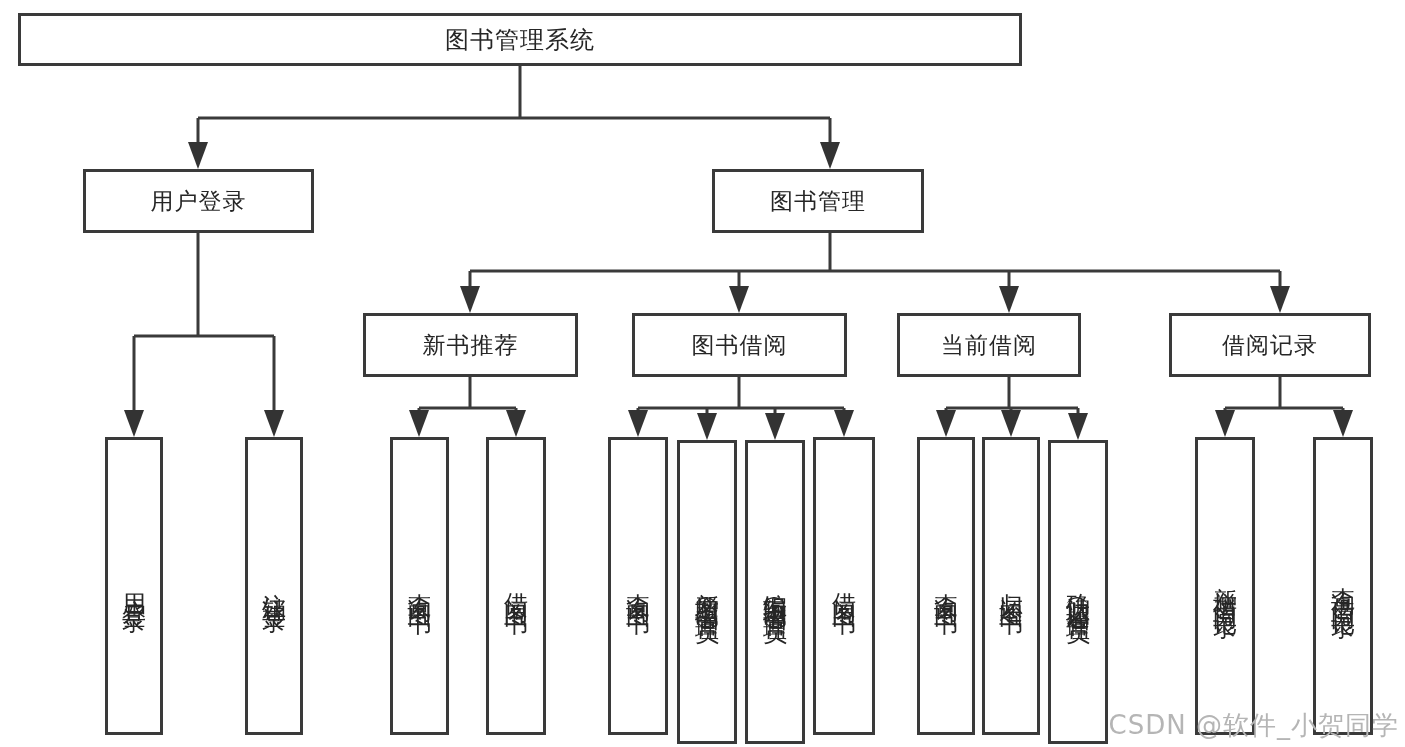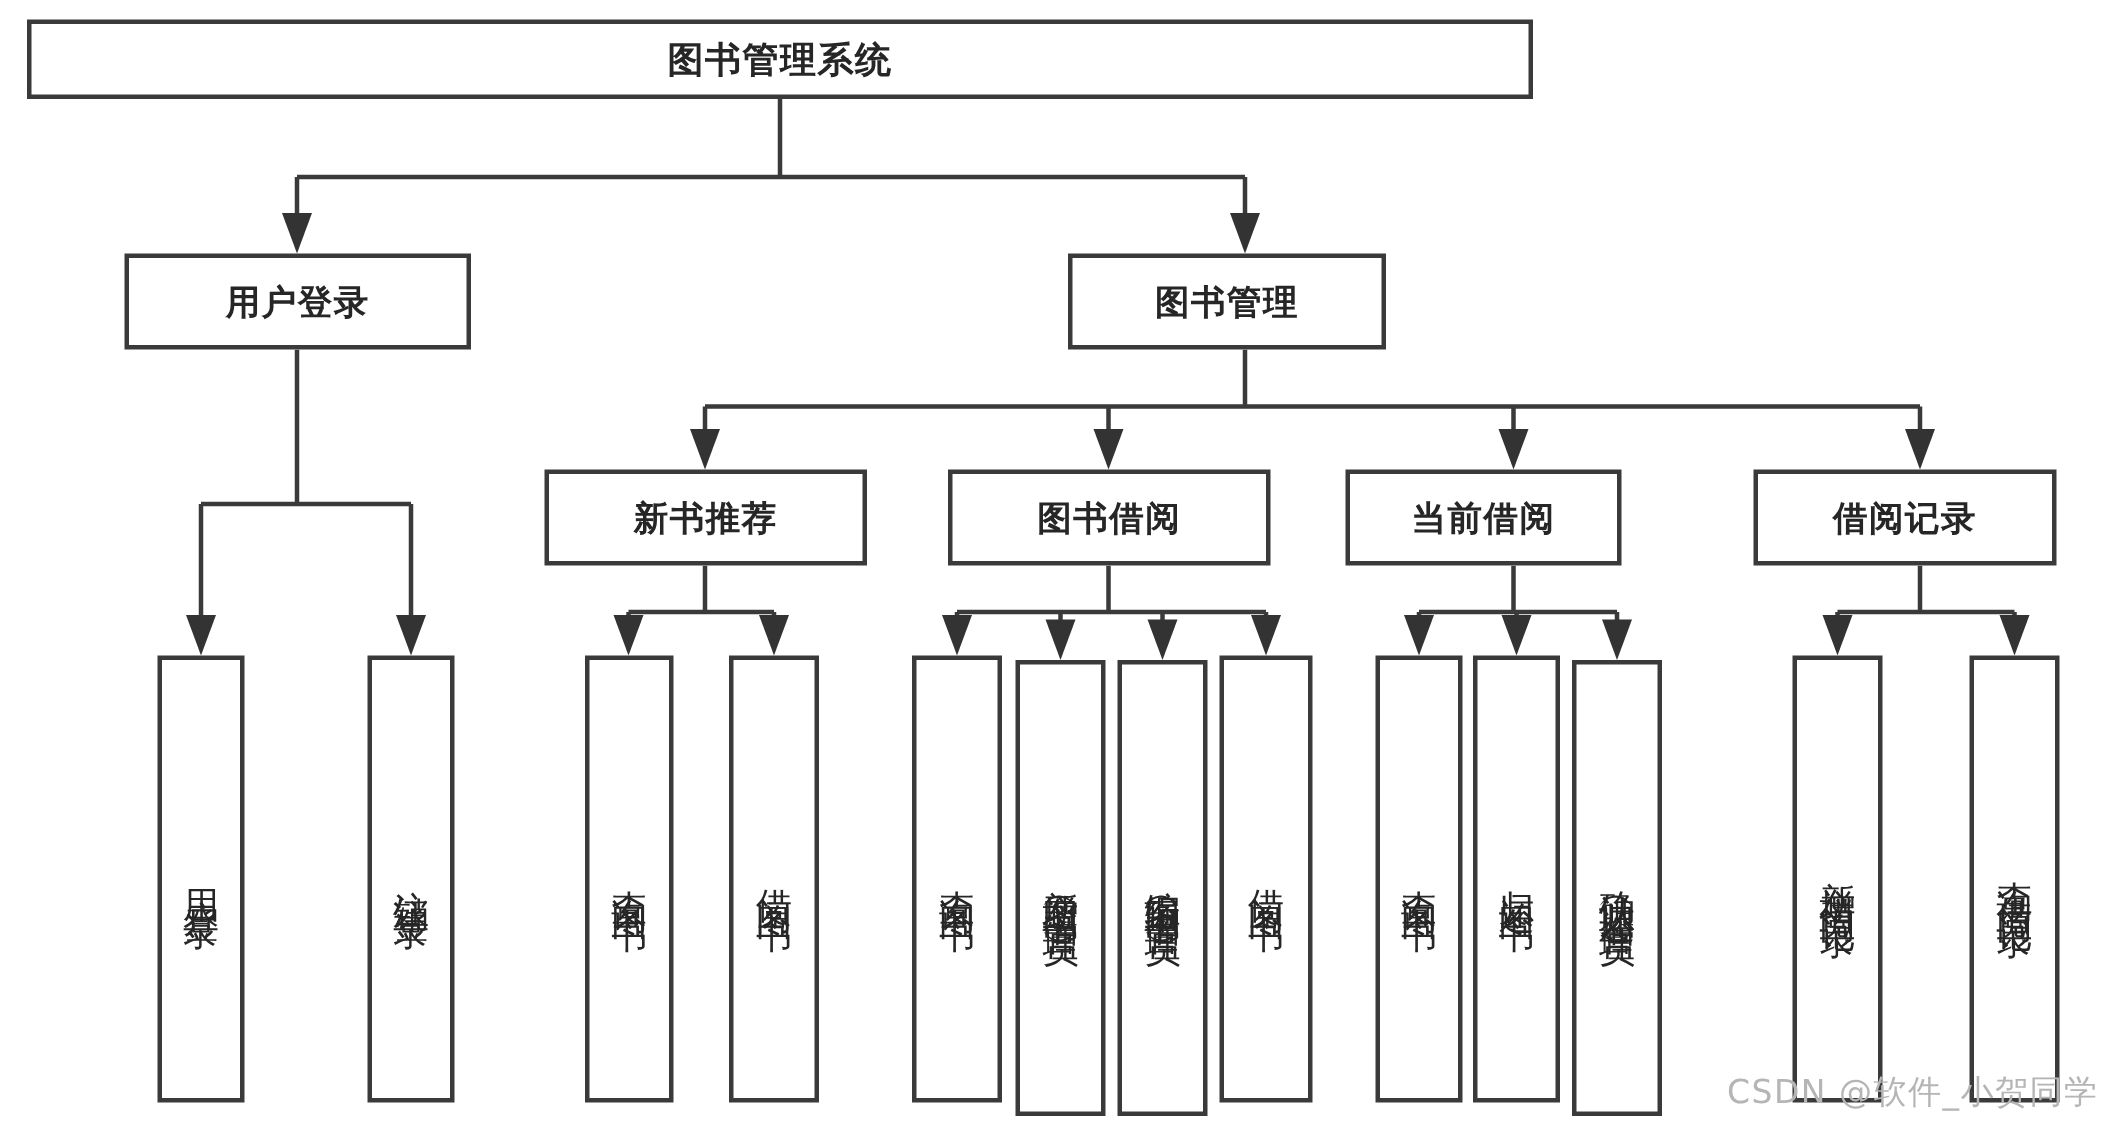--- a/index.html
+++ b/index.html
@@ -12,33 +12,33 @@
   }
   .connectors{position:absolute;left:0;top:0;width:1405px;height:747px;}
   .box{
     position:absolute;
     box-sizing:border-box;
     border:3px solid #3a3a3a;
     background:#ffffff;
     display:flex;align-items:center;justify-content:center;
     color:#262626;
   }
-  .hbox{font-size:23px;letter-spacing:1px;white-space:nowrap;font-weight:bold;}
+  .hbox{font-size:23px;letter-spacing:1px;white-space:nowrap;}
   .root{font-size:24px;}
   .vbox{
     font-size:24px;
     writing-mode:vertical-rl;
     letter-spacing:6px;
     line-height:1;
     text-align:center;
   }
   .watermark{
     position:absolute;
     right:6px;bottom:4px;
-    font-size:22px;
+    font-size:26px;
     letter-spacing:1px;
     white-space:nowrap;
   }
 </style>
 </head>
 <body>
 
 <div class="canvas">
 
   <svg class="connectors" viewBox="0 0 1405 747" xmlns="http://www.w3.org/2000/svg">

